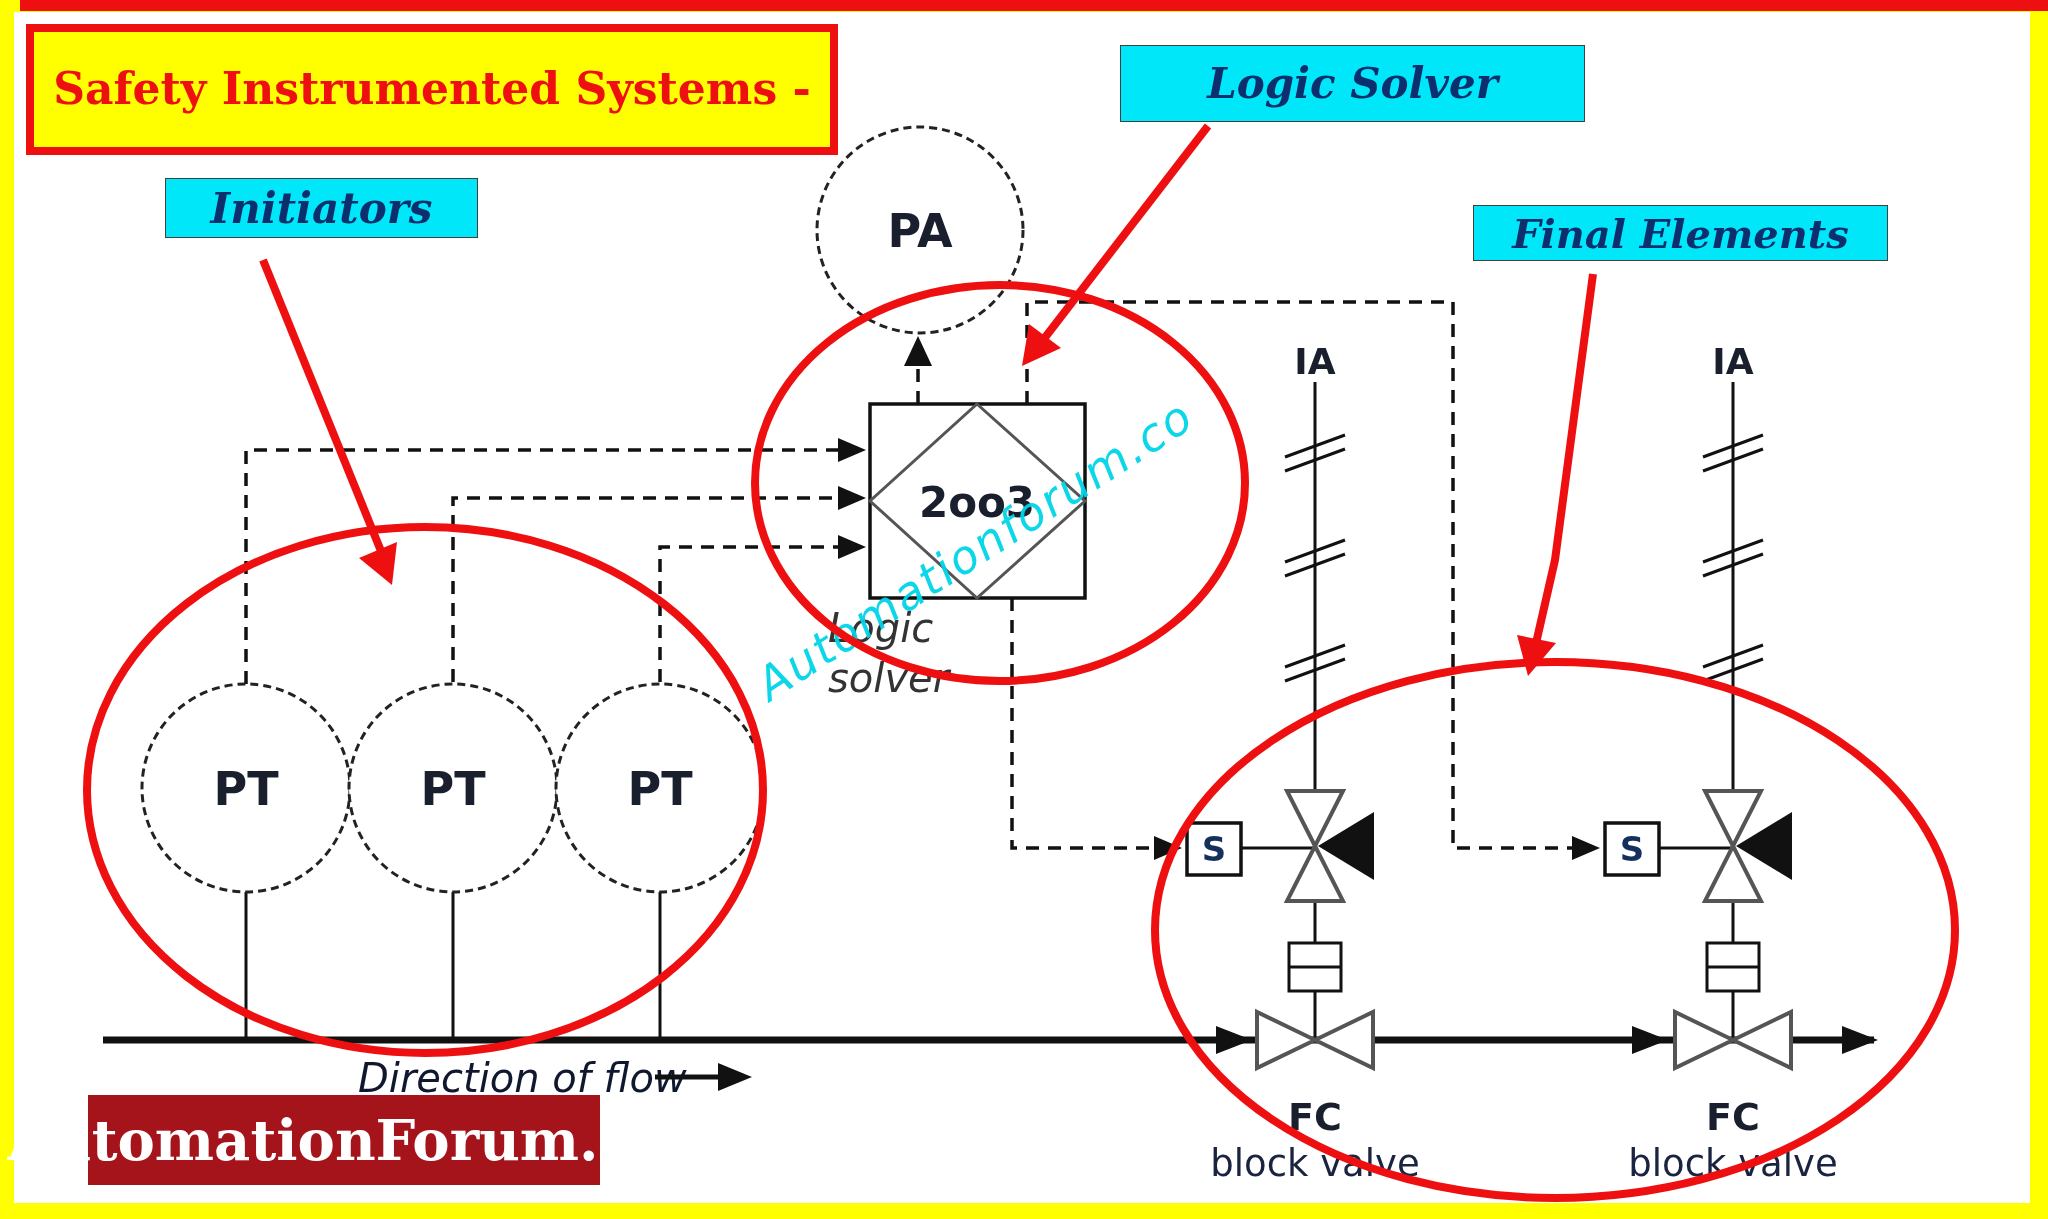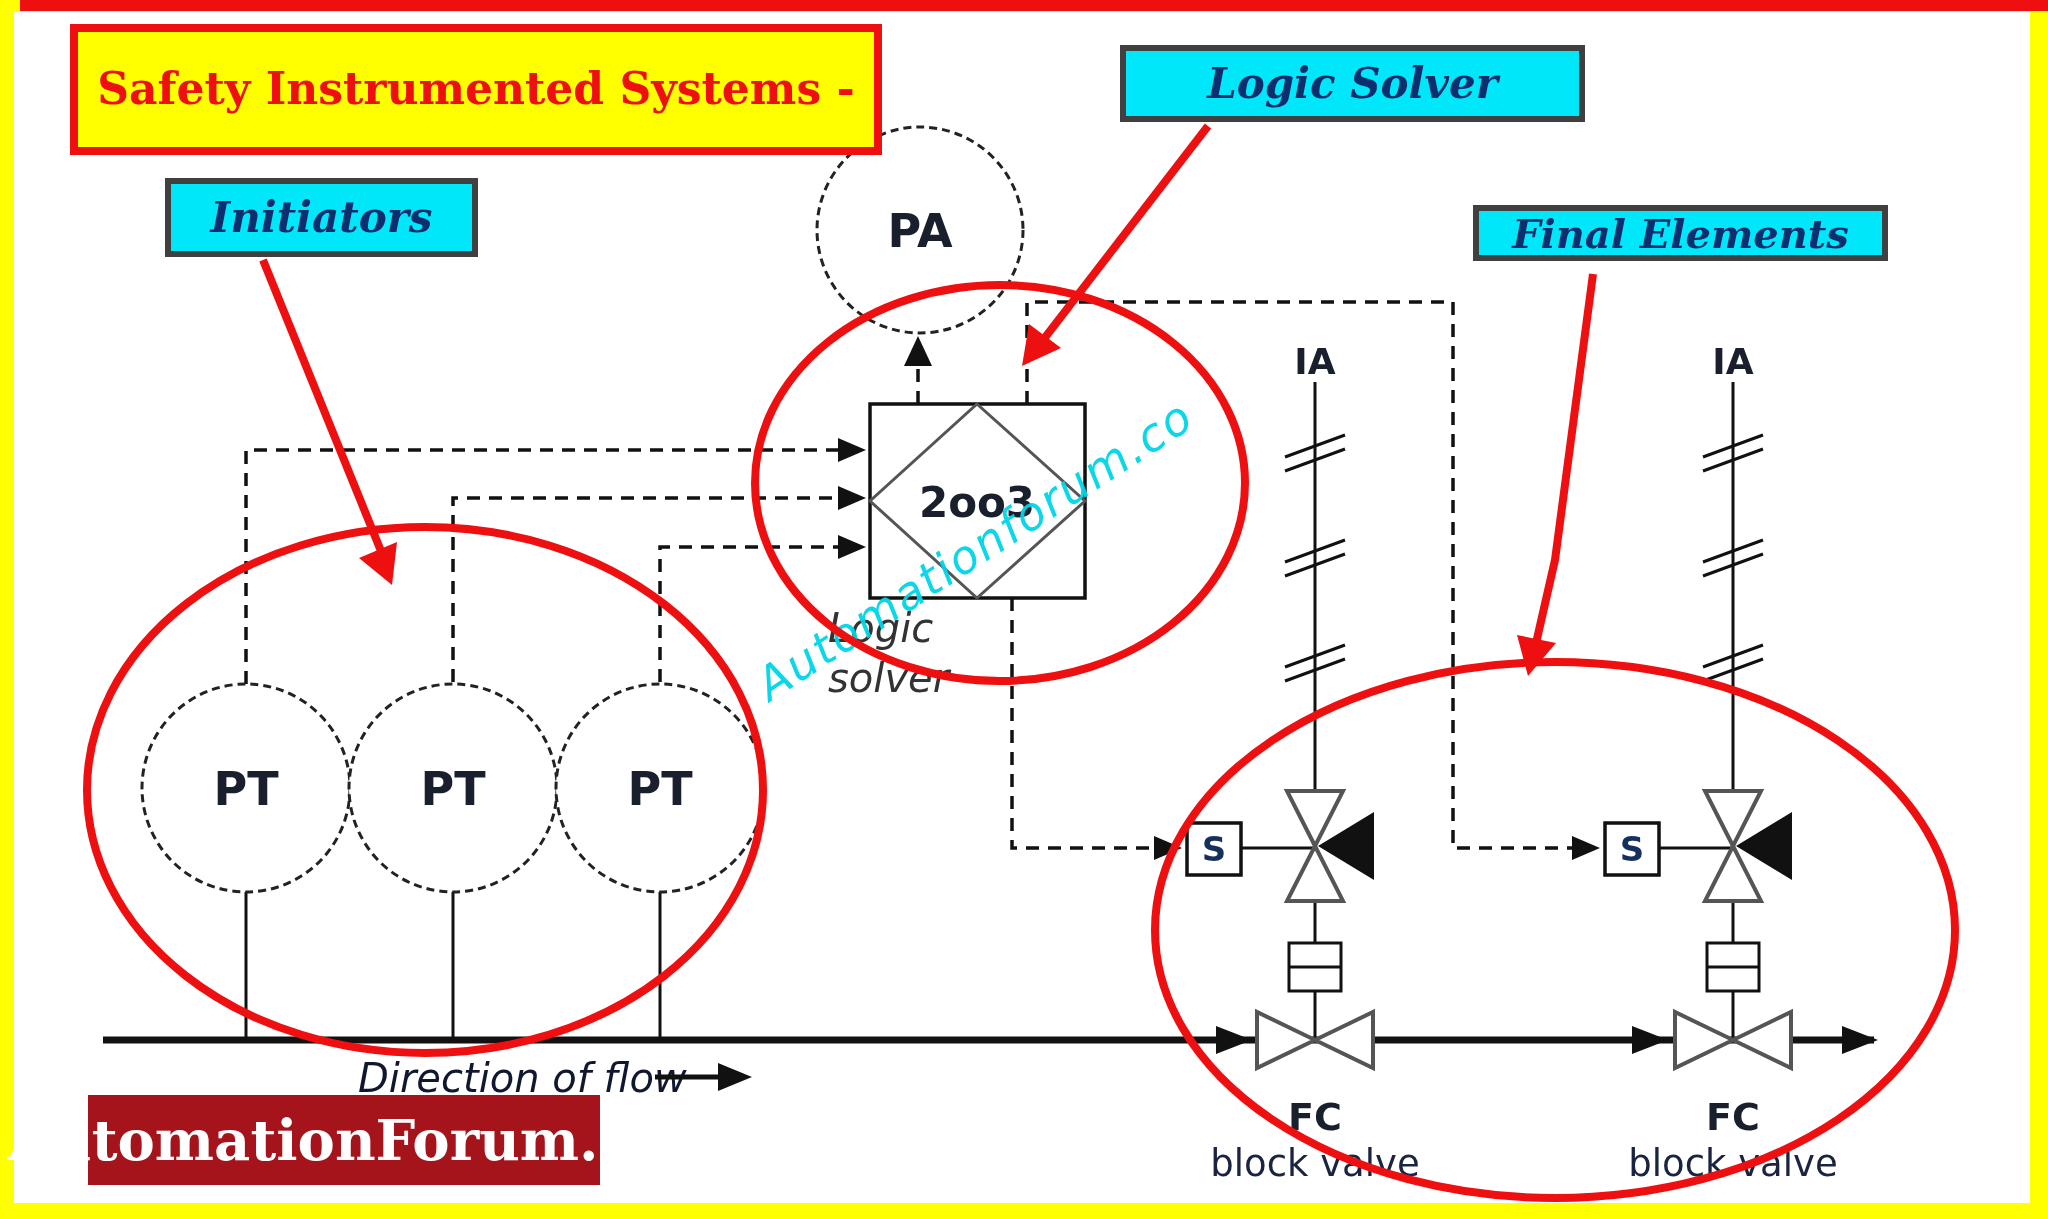--- a/index.html
+++ b/index.html
@@ -6,24 +6,24 @@
   body{width:2048px;height:1219px;position:relative;background:#ffff00;
        font-family:"DejaVu Sans", sans-serif;overflow:hidden;}
   #frame-top-red{position:absolute;left:20px;top:0;right:0;height:11px;background:#ee1010;}
   #panel{position:absolute;left:14px;top:12px;right:18px;bottom:16px;background:#ffffff;}
   #diagram-svg{position:absolute;left:0;top:0;width:2048px;height:1219px;}
 
   .overlay-box{position:absolute;box-sizing:border-box;display:flex;align-items:center;
                justify-content:center;text-align:center;}
   #title-box{left:26px;top:24px;width:812px;height:131px;background:#ffff00;
              border:8px solid #ee1010;flex-direction:column;color:#ee1010;
-             font-family:"DejaVu Serif", serif;font-weight:bold;font-size:44px;line-height:1.28;margin-left:44px;}
-  .callout{background:#00e7f9;border:6px solid #404040;color:#0d2f6e;
+             font-family:"DejaVu Serif", serif;font-weight:bold;font-size:44px;line-height:1.28;}
+  .callout{background:#00e7f9;border:1px solid #404040;color:#0d2f6e;
            font-family:"DejaVu Serif", serif;font-weight:bold;font-style:italic;}
-  #label-initiators{left:165px;top:178px;width:313px;height:79px;font-size:42px;}
+  #label-initiators{left:165px;top:178px;width:313px;height:60px;font-size:42px;}
   #label-logic-solver{left:1120px;top:45px;width:465px;height:77px;font-size:42px;}
   #label-final-elements{left:1473px;top:205px;width:415px;height:56px;font-size:40px;}
   #banner{left:88px;top:1095px;width:512px;height:90px;background:#a5131b;color:#ffffff;
           font-family:"DejaVu Serif", serif;font-weight:bold;font-size:56px;}
 
   
   .lw{stroke:#111111;stroke-width:3px;fill:none;}
   .dash{stroke:#111111;stroke-width:3.5px;fill:none;stroke-dasharray:13 9;}
   .sym{stroke:#555555;stroke-width:4px;fill:#ffffff;}
   .blk{fill:#111111;stroke:none;}

